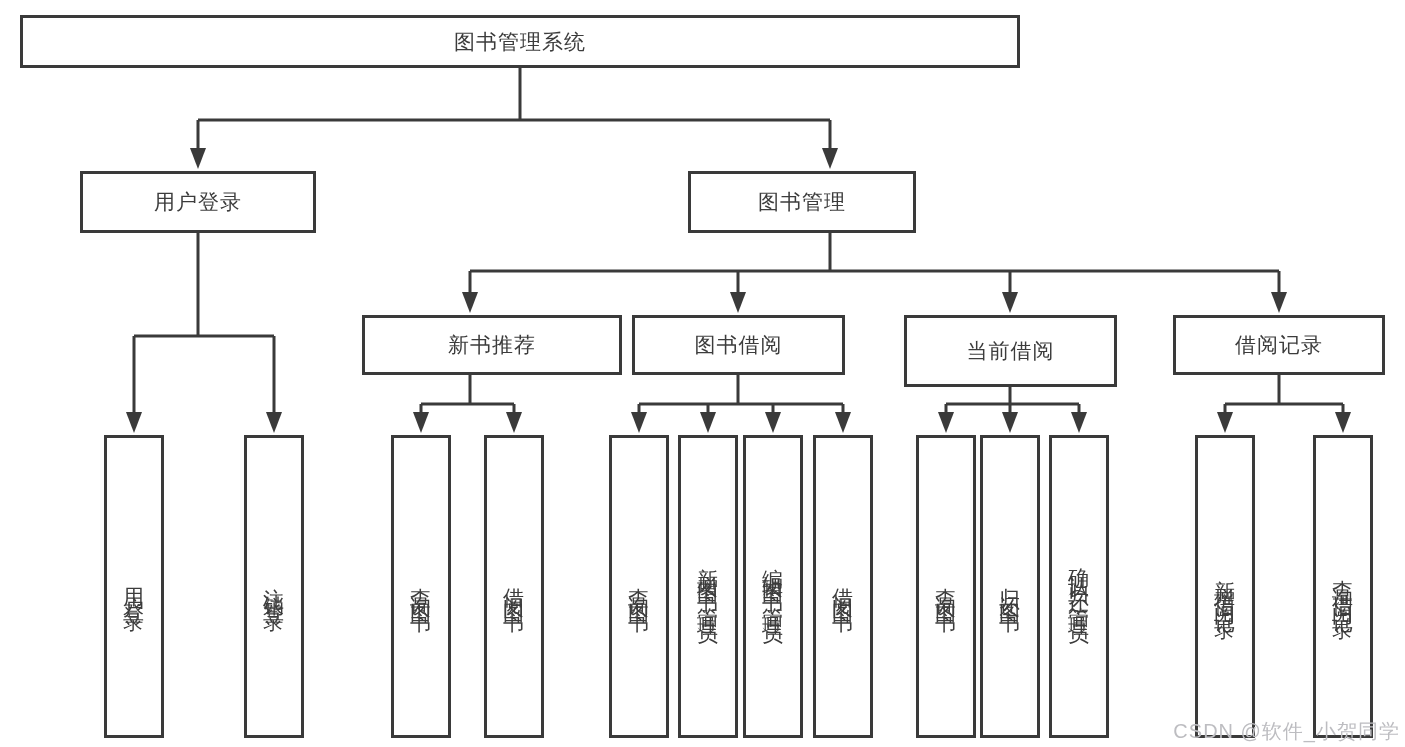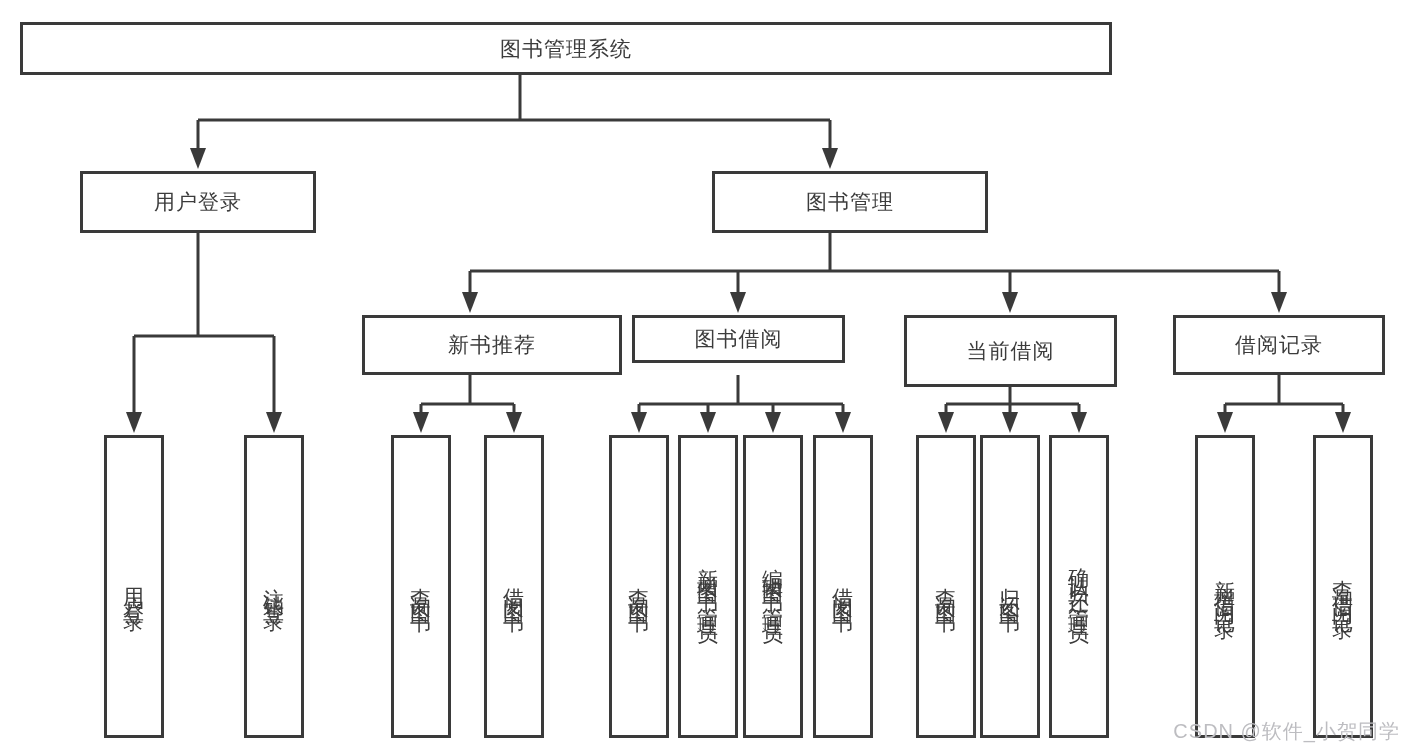--- a/index.html
+++ b/index.html
@@ -46,35 +46,35 @@
       <polygon points="700,412 716,412 708,433" fill="#3a3a3a"></polygon>
       <polygon points="765,412 781,412 773,433" fill="#3a3a3a"></polygon>
       <polygon points="835,412 851,412 843,433" fill="#3a3a3a"></polygon>
       <polygon points="938,412 954,412 946,433" fill="#3a3a3a"></polygon>
       <polygon points="1002,412 1018,412 1010,433" fill="#3a3a3a"></polygon>
       <polygon points="1071,412 1087,412 1079,433" fill="#3a3a3a"></polygon>
       <polygon points="1217,412 1233,412 1225,433" fill="#3a3a3a"></polygon>
       <polygon points="1335,412 1351,412 1343,433" fill="#3a3a3a"></polygon>
     </svg>
 
-  <div class="node h" style="left:20px;top:22px;width:1092px;height:53px">
+  <div class="node h" style="left:20px;top:15px;width:1000px;height:53px">
     <span>图书管理系统</span>
   </div>
 
   <div class="node h" style="left:80px;top:171px;width:236px;height:62px">
     <span>用户登录</span>
   </div>
-  <div class="node h" style="left:712px;top:171px;width:276px;height:62px">
+  <div class="node h" style="left:688px;top:171px;width:228px;height:62px">
     <span>图书管理</span>
   </div>
 
   <div class="node h" style="left:362px;top:315px;width:260px;height:60px">
     <span>新书推荐</span>
   </div>
-  <div class="node h" style="left:632px;top:315px;width:213px;height:48px">
+  <div class="node h" style="left:632px;top:315px;width:213px;height:60px">
     <span>图书借阅</span>
   </div>
   <div class="node h" style="left:904px;top:315px;width:213px;height:72px">
     <span>当前借阅</span>
   </div>
   <div class="node h" style="left:1173px;top:315px;width:212px;height:60px">
     <span>借阅记录</span>
   </div>
 
   <div class="node leaf" style="left:104px;top:435px;width:60px;height:303px">

